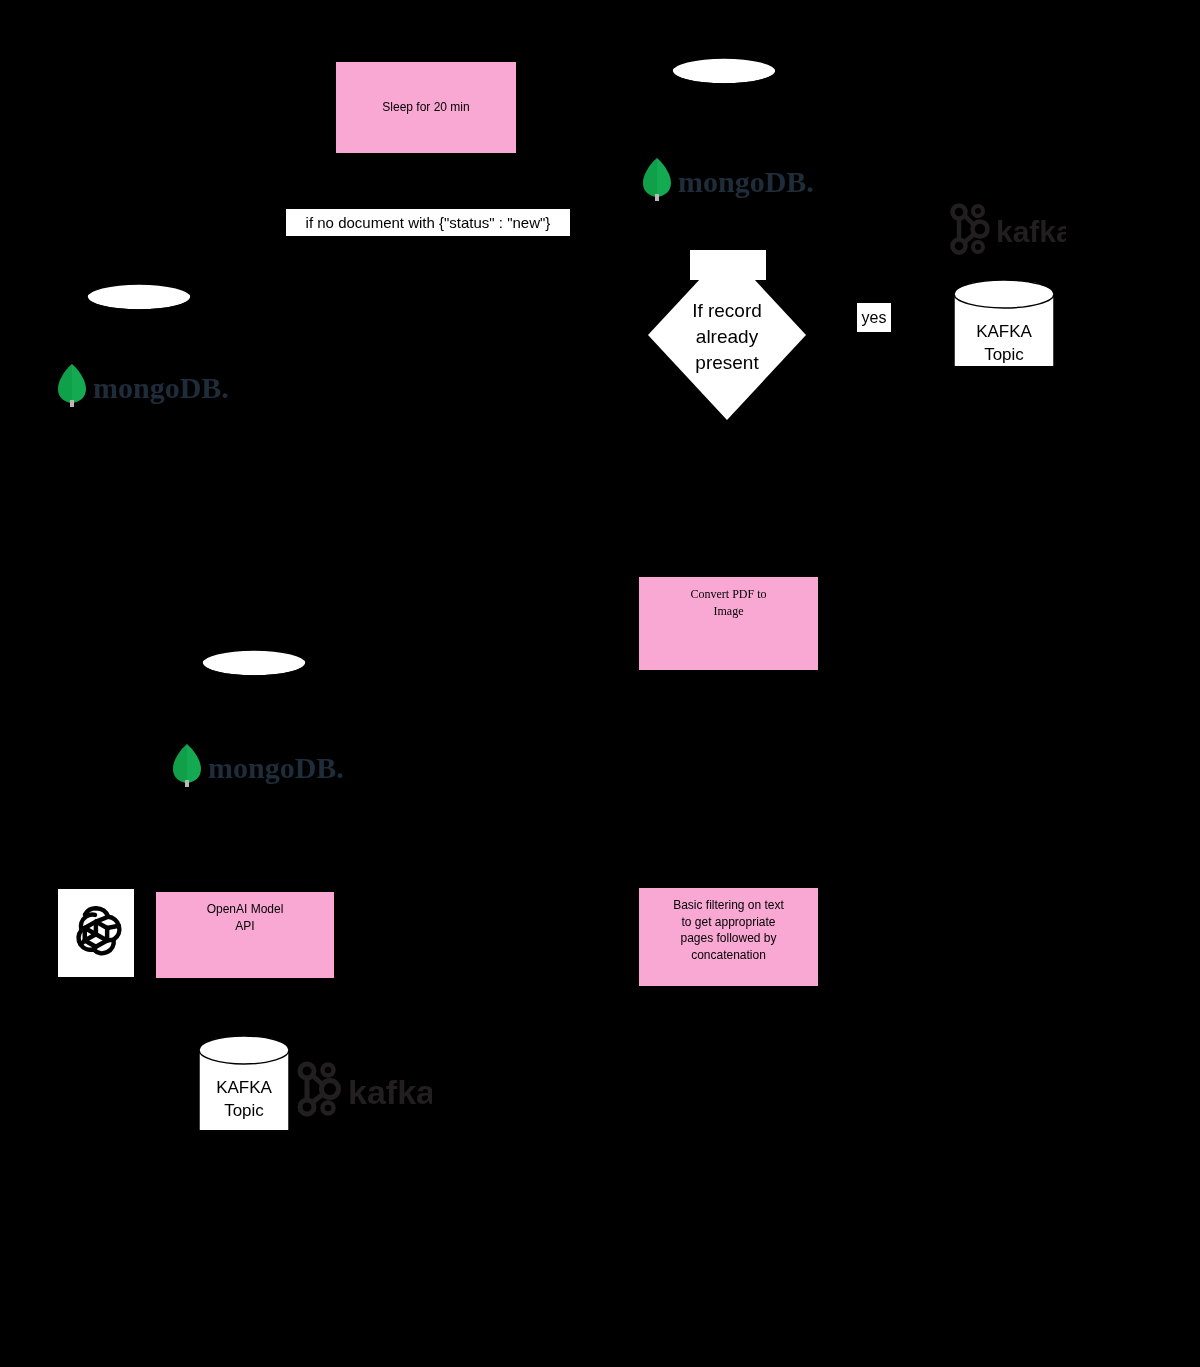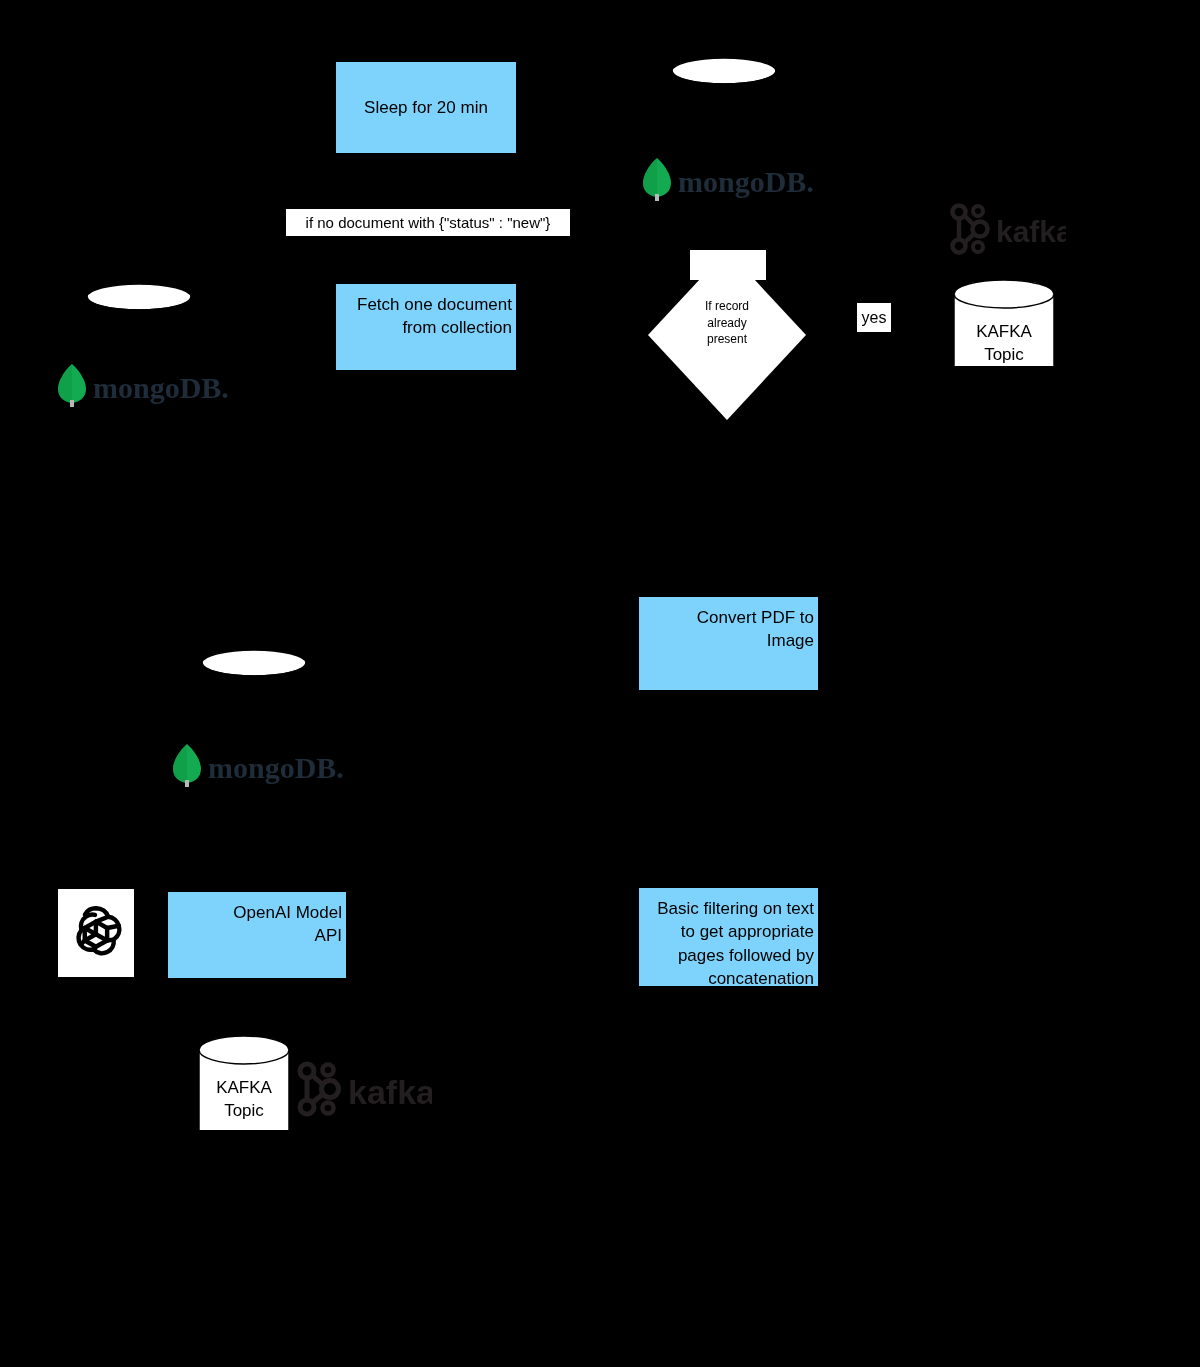--- a/index.html
+++ b/index.html
@@ -14,27 +14,27 @@
   #canvas {
     position: relative;
     width: 1200px;
     height: 1367px;
     background: #000000;
     overflow: hidden;
   }
   
   .node-box {
     position: absolute;
-    background: #7dd3fc;
+    background: #f9a8d4;
     border: 1px solid #000000;
     box-sizing: border-box;
     color: #000000;
-    font-size: 17px;
+    font-size: 12px;
     line-height: 1.38;
-    text-align: right;
+    text-align: center;
     padding-top: 9px;
     padding-left: 4px;
     padding-right: 4px;
   }
   .node-box.v-center {
     display: flex;
     align-items: center;
     justify-content: center;
     padding-top: 0;
   }
@@ -63,21 +63,21 @@
   }
   .diamond-notch {
     position: absolute;
     background: #ffffff;
   }
   .diamond-text {
     position: absolute;
     left: 0;
     width: 100%;
     text-align: center;
-    font-size: 12px;
+    font-size: 19px;
     line-height: 1.38;
     color: #000000;
   }
   
   .cyl {
     position: absolute;
   }
   .cyl svg { display: block; }
   .cyl-label {
     position: absolute;
@@ -254,34 +254,32 @@
       <g fill="none" stroke="#231f20" stroke-width="4.5">
         <circle cx="36" cy="12" r="5.5"></circle>
         <circle cx="36" cy="50" r="5.5"></circle>
       </g>
       <text x="56" y="46" font-family="'Liberation Sans', sans-serif" font-size="34" font-weight="bold" fill="#231f20">kafka</text>
     </svg>
   </div>
 
   <div class="node-box v-center" style="left:335px; top:61px; width:182px; height:93px; white-space:pre-line;">Sleep for 20 min</div>
 
-  <div class="node-box" style="left:335px; top:283px; width:182px; height:88px; white-space:pre-line;">Fetch one document
-from collection</div>
-
-
-  <div class="node-box" style="left:638px; top:596px; width:181px; height:95px; white-space:pre-line;">Convert PDF to
+
+
+  <div class="node-box" style="left:638px; top:576px; width:181px; height:95px; white-space:pre-line;font-family:Liberation Serif, serif;">Convert PDF to
 Image</div>
 
 
   <div class="node-box" style="left:638px; top:887px; width:181px; height:100px; white-space:pre-line;">Basic filtering on text
 to get appropriate
 pages followed by
 concatenation</div>
 
-  <div class="node-box" style="left:167px; top:891px; width:180px; height:88px; white-space:pre-line;">OpenAI Model
+  <div class="node-box" style="left:155px; top:891px; width:180px; height:88px; white-space:pre-line;">OpenAI Model
 API</div>
 
 
   <div class="diamond-wrap" style="left:648px; top:250px; width:158px; height:170px;">
     <div class="diamond-shape"></div>
     <div class="diamond-notch" style="left:42px; top:0px; width:76px; height:30px;"></div>
     <div class="diamond-text" style="top:48px; white-space:pre-line;">If record
 already
 present</div>
   </div>

